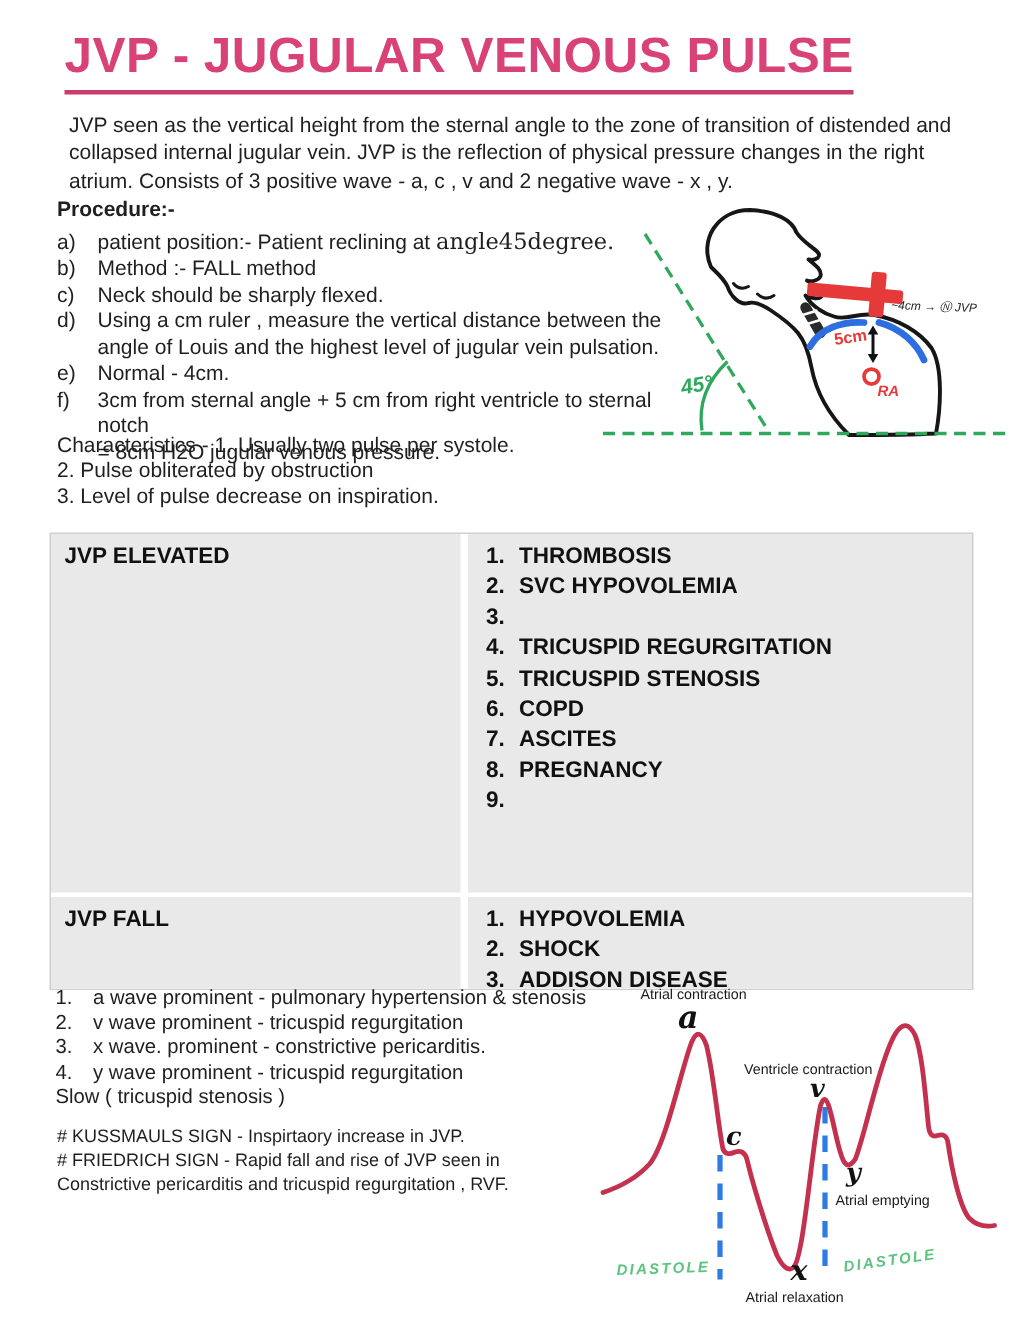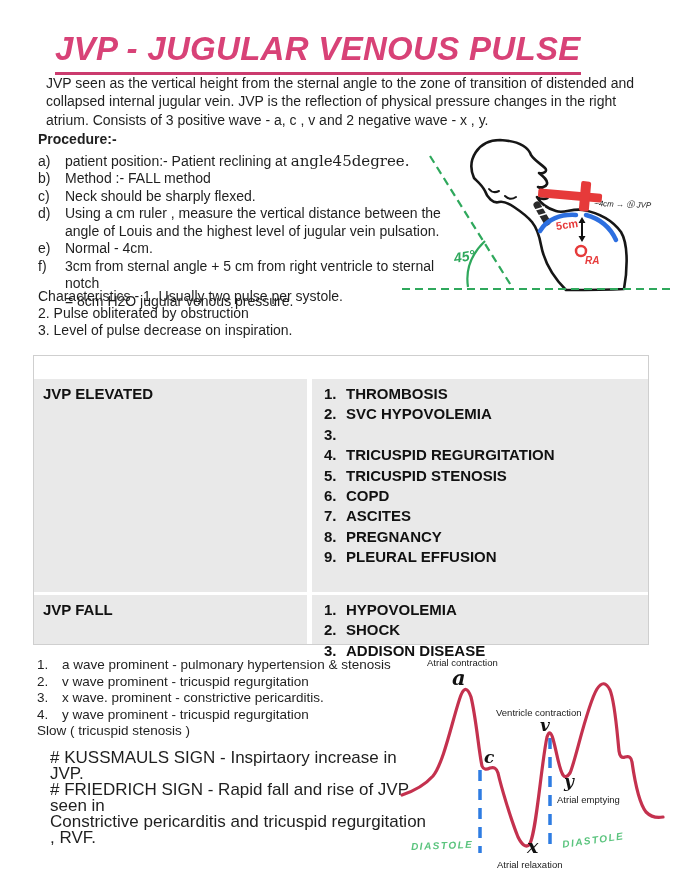--- a/index.html
+++ b/index.html
@@ -1,23 +1,23 @@
 <!DOCTYPE html>
 <html><head>
 <meta charset="utf-8">
 <style>
   html,body{margin:0;padding:0;background:#fff;}
   .page{
     position:relative;width:680px;height:883px;background:#ffffff;overflow:hidden;
     font-family:"Liberation Sans",sans-serif;color:#222;
   }
   .title{
-    position:absolute;left:39px;top:14px;margin:16px;
+    position:absolute;left:39px;top:14px;margin:4px;
     font-size:33px;font-weight:bold;letter-spacing:.3px;color:#d84277;
-    border-bottom:3px solid #cb3b6e;padding-bottom:4px;display:inline-block;white-space:nowrap;font-style:italic;
+    border-bottom:3px solid #cb3b6e;padding-bottom:4px;display:inline-block;white-space:nowrap;
   }
   .intro{
     position:absolute;left:38px;top:66px;width:615px;margin:8px;
     font-size:14px;line-height:18.3px;white-space:pre-line;color:#1f1f1f;
   }
   .procedure{position:absolute;left:38px;top:131px;width:440px;font-size:14px;line-height:17.5px;color:#1f1f1f;}
   .proc-heading{margin-bottom:4px;font-weight:bold;}
   .proc-item{display:flex;}
   .pmark{width:27px;flex:0 0 27px;}
   .ptext{white-space:pre-line;width:405px;}
@@ -25,31 +25,31 @@
   .chars{
     position:absolute;left:38px;top:288px;width:460px;
     font-size:14px;line-height:17.2px;white-space:pre-line;color:#1f1f1f;
   }
   .jvp-table{position:absolute;left:33px;top:355px;width:614px;border:1px solid #cfcfcf;background:#fff;}
   .trow{display:flex;gap:5px;background:#fff;}
   .trow + .trow{margin-top:3px;}
   .cell{background:#e9e9e9;box-sizing:border-box;}
   .cell.rlabel{width:273px;flex:0 0 273px;padding:6px 0 0 9px;font-weight:bold;font-size:15px;color:#111;}
   .cell.rlist{flex:1;padding:5px 0 6px 12px;}
-  .row1 .cell{height:213px;margin-top:23px;}
-  .row2 .cell{height:49px;}
+  .row1 .cell{height:239px;}
+  .row2 .cell{height:61px;}
   .tli{display:flex;font-weight:bold;font-size:15px;line-height:20.4px;color:#111;}
   .tnum{width:22px;flex:0 0 22px;}
   .waves{position:absolute;left:37px;top:657px;width:400px;font-size:13.5px;line-height:16.6px;color:#1f1f1f;}
   .witem{display:flex;}
   .wnum{width:25px;flex:0 0 25px;}
   .wsub{}
   .signs{
-    position:absolute;left:50px;top:750px;width:385px;
-    font-size:17px;line-height:15.9px;white-space:pre-line;color:#1f1f1f;
+    position:absolute;left:38px;top:750px;width:385px;
+    font-size:12px;line-height:15.9px;white-space:pre-line;color:#1f1f1f;
   }
   .anatomy{position:absolute;left:400px;top:130px;}
   .waveform{position:absolute;left:400px;top:645px;}
   svg text{font-family:"Liberation Sans",sans-serif;}
   .hand{font-family:"DejaVu Serif",serif;font-style:italic;font-weight:bold;}
 </style>
 </head>
 <body>
 
 <div class="page">
@@ -124,21 +124,20 @@
         <div class="tli">
             <span class="tnum">7.</span>
             <span>ASCITES</span>
           </div>
         <div class="tli">
             <span class="tnum">8.</span>
             <span>PREGNANCY</span>
           </div>
         <div class="tli">
             <span class="tnum">9.</span>
-            <span>PLEURAL EFFUSION</span>
           </div>
       </div>
     </div>
     <div class="trow row2">
       <div class="cell rlabel">JVP FALL</div>
       <div class="cell rlist">
         <div class="tli">
             <span class="tnum">1.</span>
             <span>HYPOVOLEMIA</span>
           </div>

